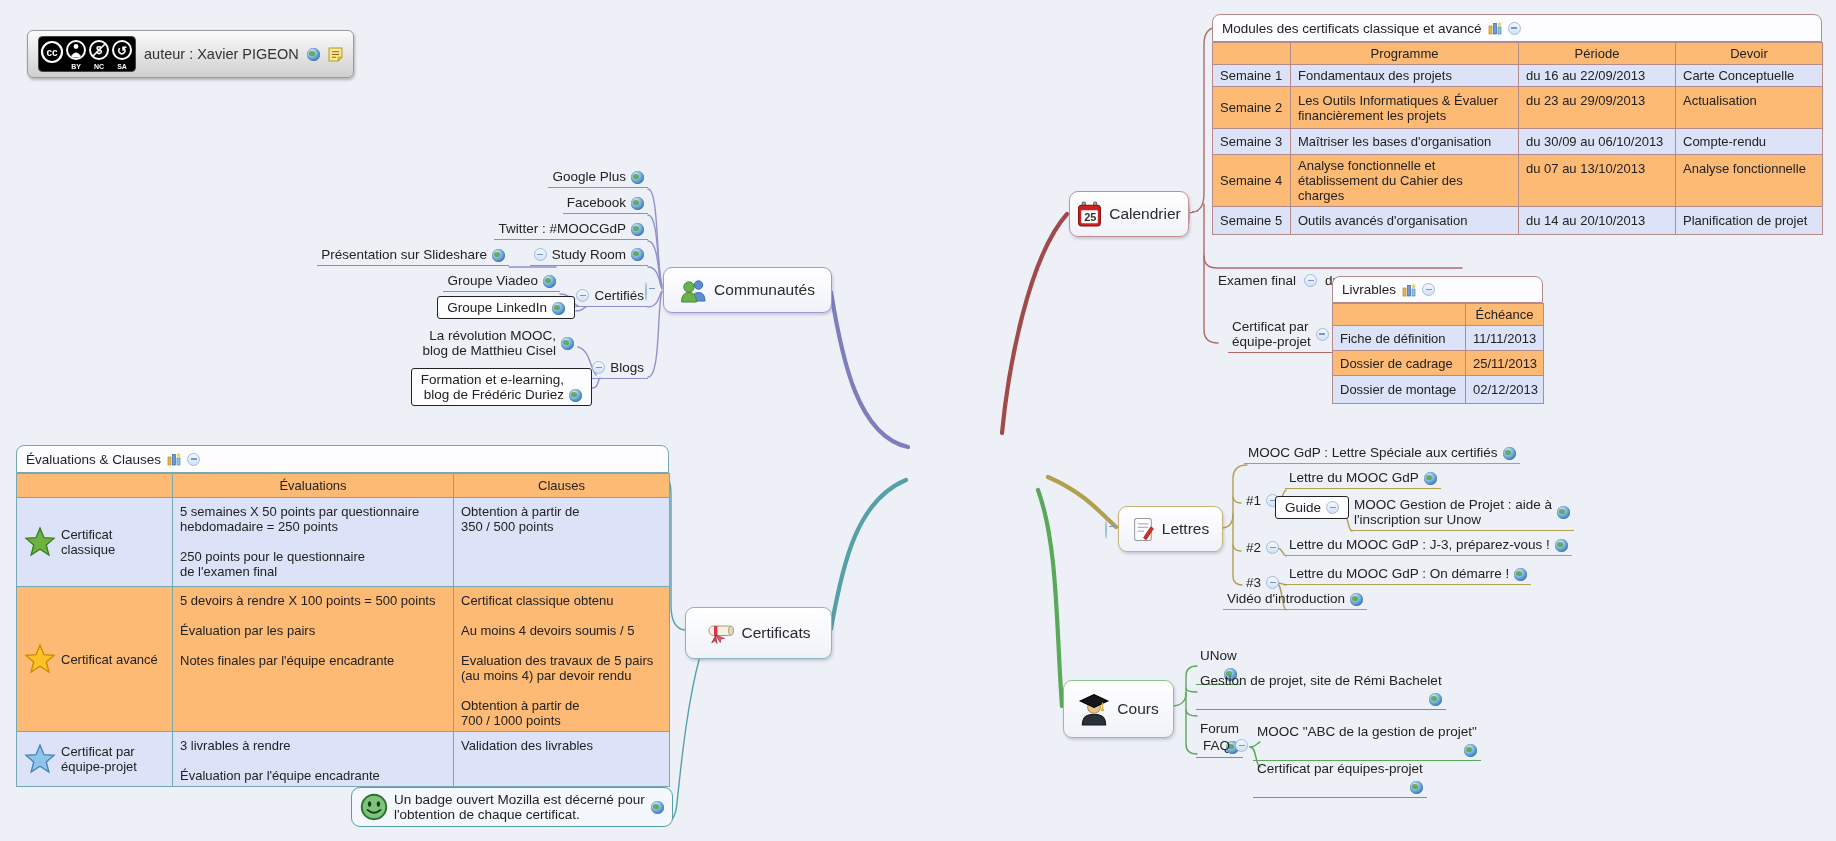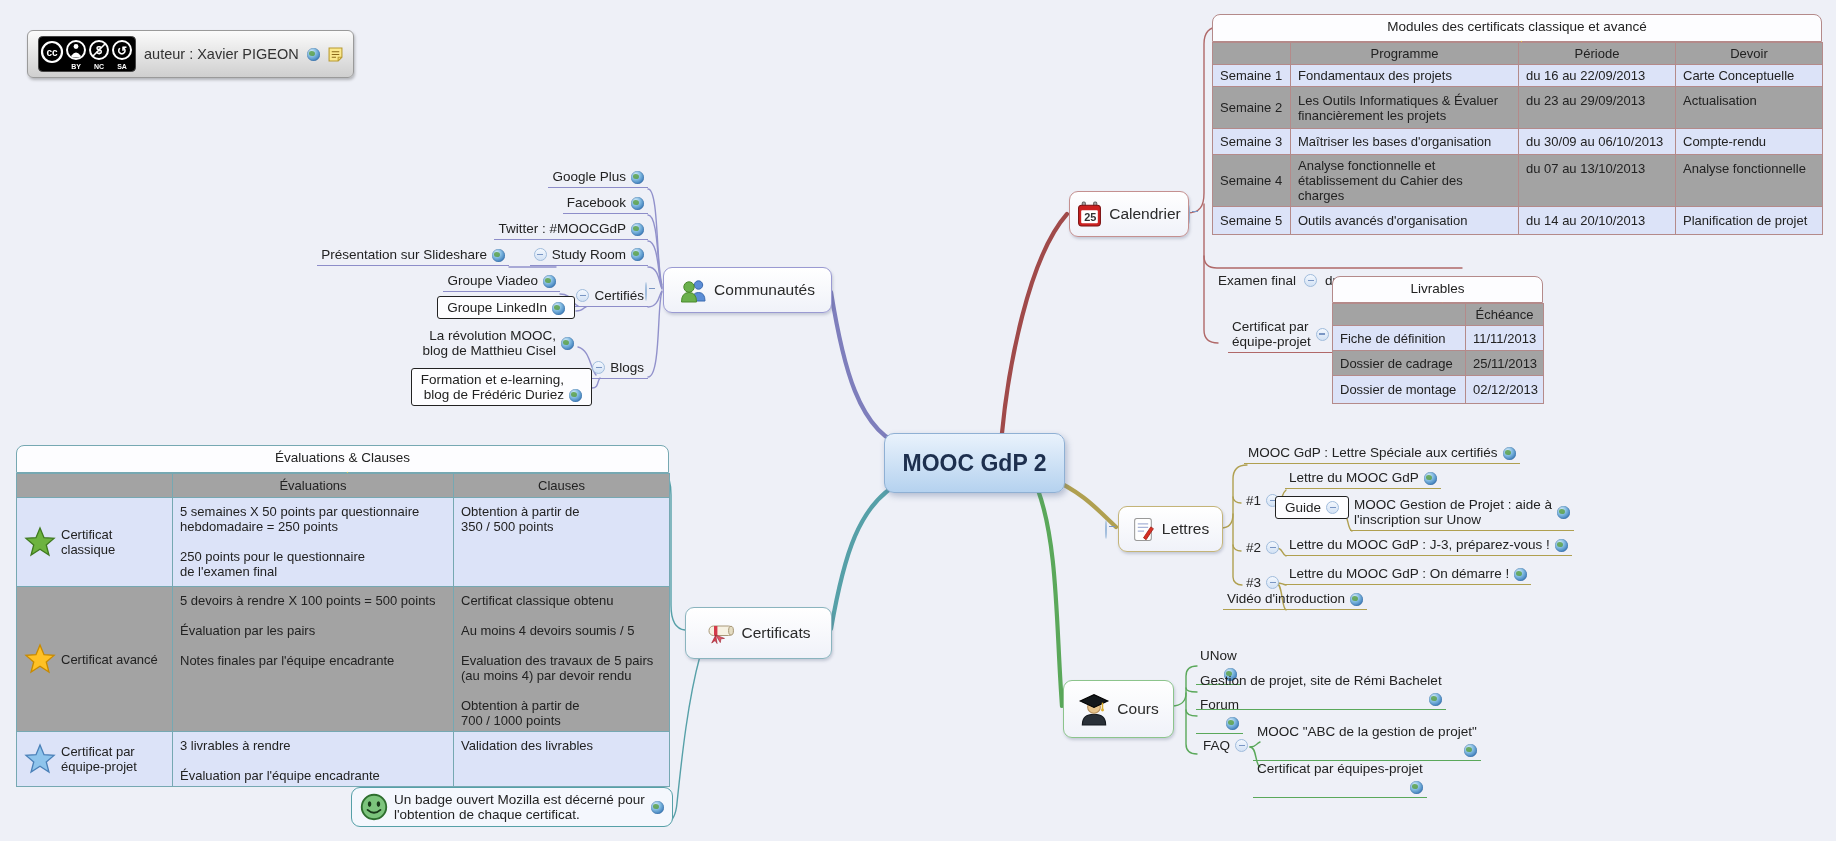--- a/index.html
+++ b/index.html
@@ -23,23 +23,23 @@
     font-size:23px;font-weight:bold;color:#1d2f4e;box-shadow:2px 3px 6px rgba(90,110,150,.4);}
   .minus{width:13px;height:13px;flex:none;border-radius:50%;box-sizing:border-box;position:relative;
     background:linear-gradient(#f4f8fe,#d2e1f4);border:1px solid #a0bcdc;}
   .minus::after{content:"";position:absolute;left:2.6px;top:4.9px;width:6px;height:1.6px;background:#7a96c4;}
   .globe{width:13px;height:13px;flex:none;border-radius:50%;position:relative;
     background:radial-gradient(circle at 35% 30%,#d8eefa,#7fb8e0 40%,#3a7ab8 78%,#2a5a90);
     box-shadow:inset 0 0 1px #1a4a80;}
   .globe::after{content:"";position:absolute;left:2px;top:3px;width:6px;height:5px;
     background:#5aa04a;border-radius:45% 60% 50% 55%;opacity:.85;}
   .tbl-title{position:absolute;z-index:2;display:flex;align-items:center;gap:6px;box-sizing:border-box;
-    background:#fdfdff;border:1.2px solid;border-radius:8px 8px 0 0;padding:4px 9px;font-size:13.5px;flex-direction:column;}
+    background:#fdfdff;border:1.2px solid;border-radius:8px 8px 0 0;padding:4px 9px;font-size:13.5px;}
   .t-red{border-color:#b48a8a;} .t-teal{border-color:#76a8b2;}
-  table{border-collapse:collapse;table-layout:fixed;font-size:13px;color:#222;background:#a3a3a3;z-index:2;position:absolute;}
+  table{border-collapse:collapse;table-layout:fixed;font-size:13px;color:#222;background:#fdba74;z-index:2;position:absolute;}
   .tbl-red td,.tbl-red th{border:1.2px solid #b48a8a;}
   .tbl-teal td,.tbl-teal th{border:1.2px solid #76a8b2;}
   td,th{padding:3px 7px;font-weight:normal;vertical-align:middle;overflow:hidden;}
   th{text-align:center;}
   .alt{background:#dce3f8;}
   .vtop{vertical-align:top;padding-top:6px;}
   .lblcell{display:flex;align-items:center;gap:5px;}
   .icon{flex:none;}
   .plaque{position:absolute;z-index:3;display:flex;align-items:center;gap:8px;
     background:linear-gradient(#fbfbfb,#cfcfcf);border:1px solid #9a9a9a;border-radius:6px;
@@ -132,23 +132,20 @@
     <span>auteur : Xavier PIGEON</span>
     <span class="globe"></span>
     <svg width="15" height="15" viewBox="0 0 14 14" class="icon">
       <path d="M1 1 h12 v8.5 l-3.5 3.5 h-8.5 z" fill="#fbe98e" stroke="#b89a30"></path>
       <path d="M3.5 4.5h7M3.5 7h7M3.5 9.5h4" stroke="#8a6a1a" stroke-width="1" fill="none"></path>
       <path d="M9.5 13 v-3.5 h3.5" fill="none" stroke="#b89a30"></path>
     </svg>
   </div>
 
   
-  <div class="central" style="left:884px;top:433px;width:179px;height:58px;">
-    <span>MOOC GdP 2</span>
-  </div>
 
   
   <div class="node" style="left:663px;top:267px;width:167px;height:44px;border-color:#9a9ad2;">
     <svg width="27" height="25" viewBox="0 0 27 25" class="icon">
       <circle cx="18.5" cy="7" r="4.2" fill="#5b8dd6" stroke="#3a6ab0"></circle>
       <path d="M12 23 q0-8.5 6.5-8.5 q6.5 0 6.5 8.5 z" fill="#5b8dd6" stroke="#3a6ab0"></path>
       <circle cx="9" cy="9" r="5.2" fill="#6ab04c" stroke="#4a8a2c"></circle>
       <path d="M1.5 24 q0-9.5 7.5-9.5 q7.5 0 7.5 9.5 z" fill="#6ab04c" stroke="#4a8a2c"></path>
     </svg>
     <span>Communautés</span>
@@ -403,21 +400,21 @@
 
   
   <div class="topic u cou" style="left:1196px;top:647px;">
     <span>UNow</span>
     <span class="globe"></span>
   </div>
   <div class="topic u cou" style="left:1196px;top:672px;">
     <span>Gestion de projet, site de Rémi Bachelet</span>
     <span class="globe"></span>
   </div>
-  <div class="topic u cou" style="left:1196px;top:696px;">
+  <div class="topic u cou" style="left:1196px;top:720px;">
     <span>Forum</span>
     <span class="globe"></span>
   </div>
   <div class="topic mid" style="left:1199px;top:737px;">
     <span>FAQ</span>
     <span class="minus"></span>
   </div>
   <div class="topic u cou" style="left:1253px;top:723px;">
     <span>MOOC "ABC de la gestion de projet"</span>
     <span class="globe"></span>

